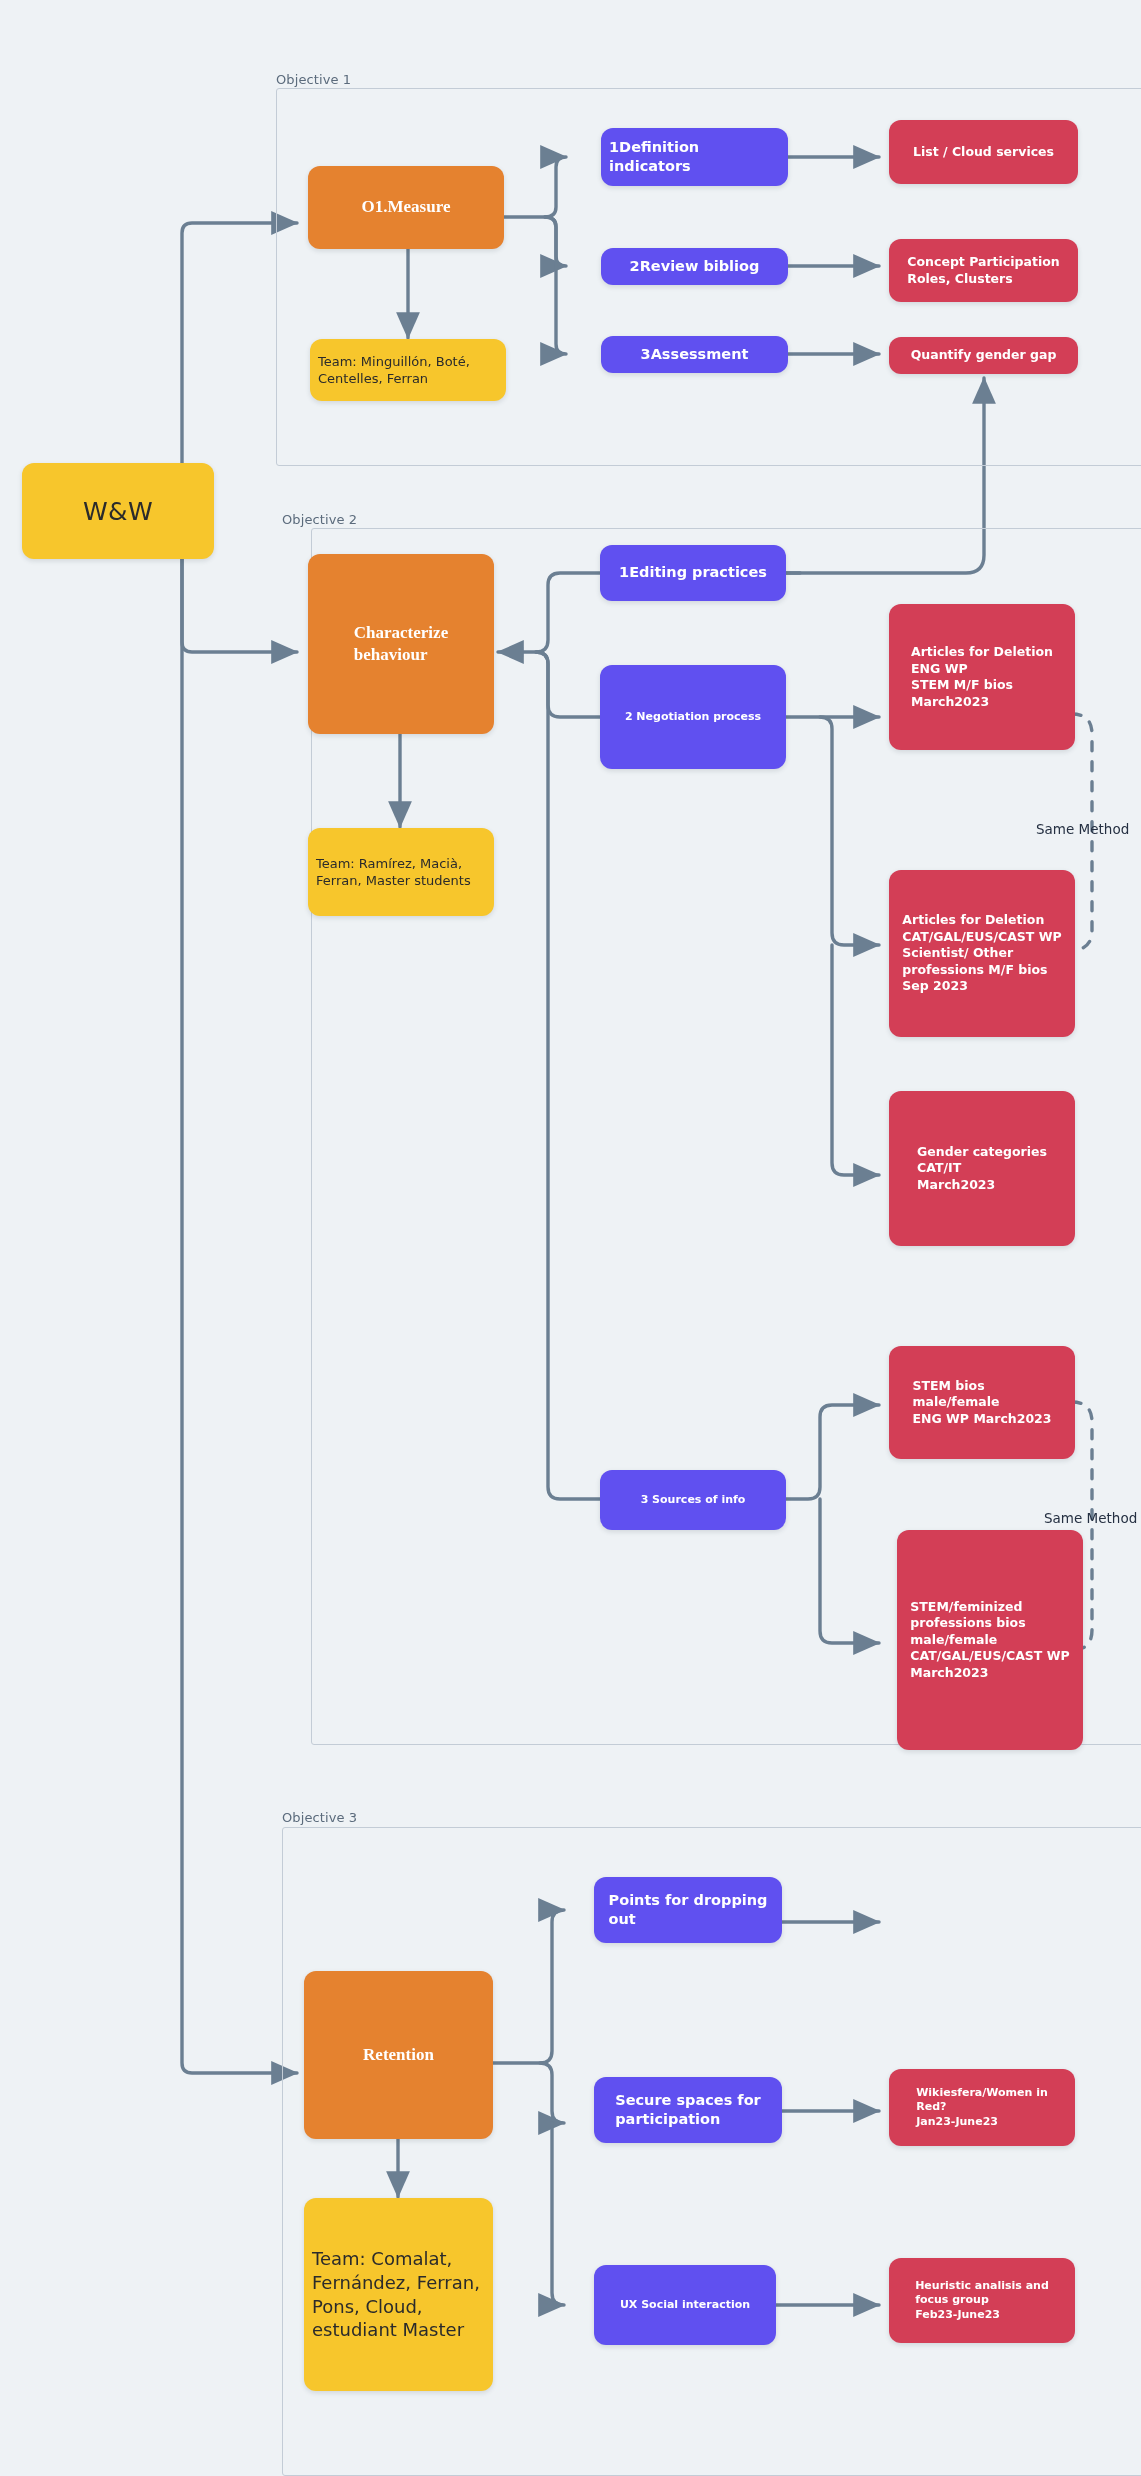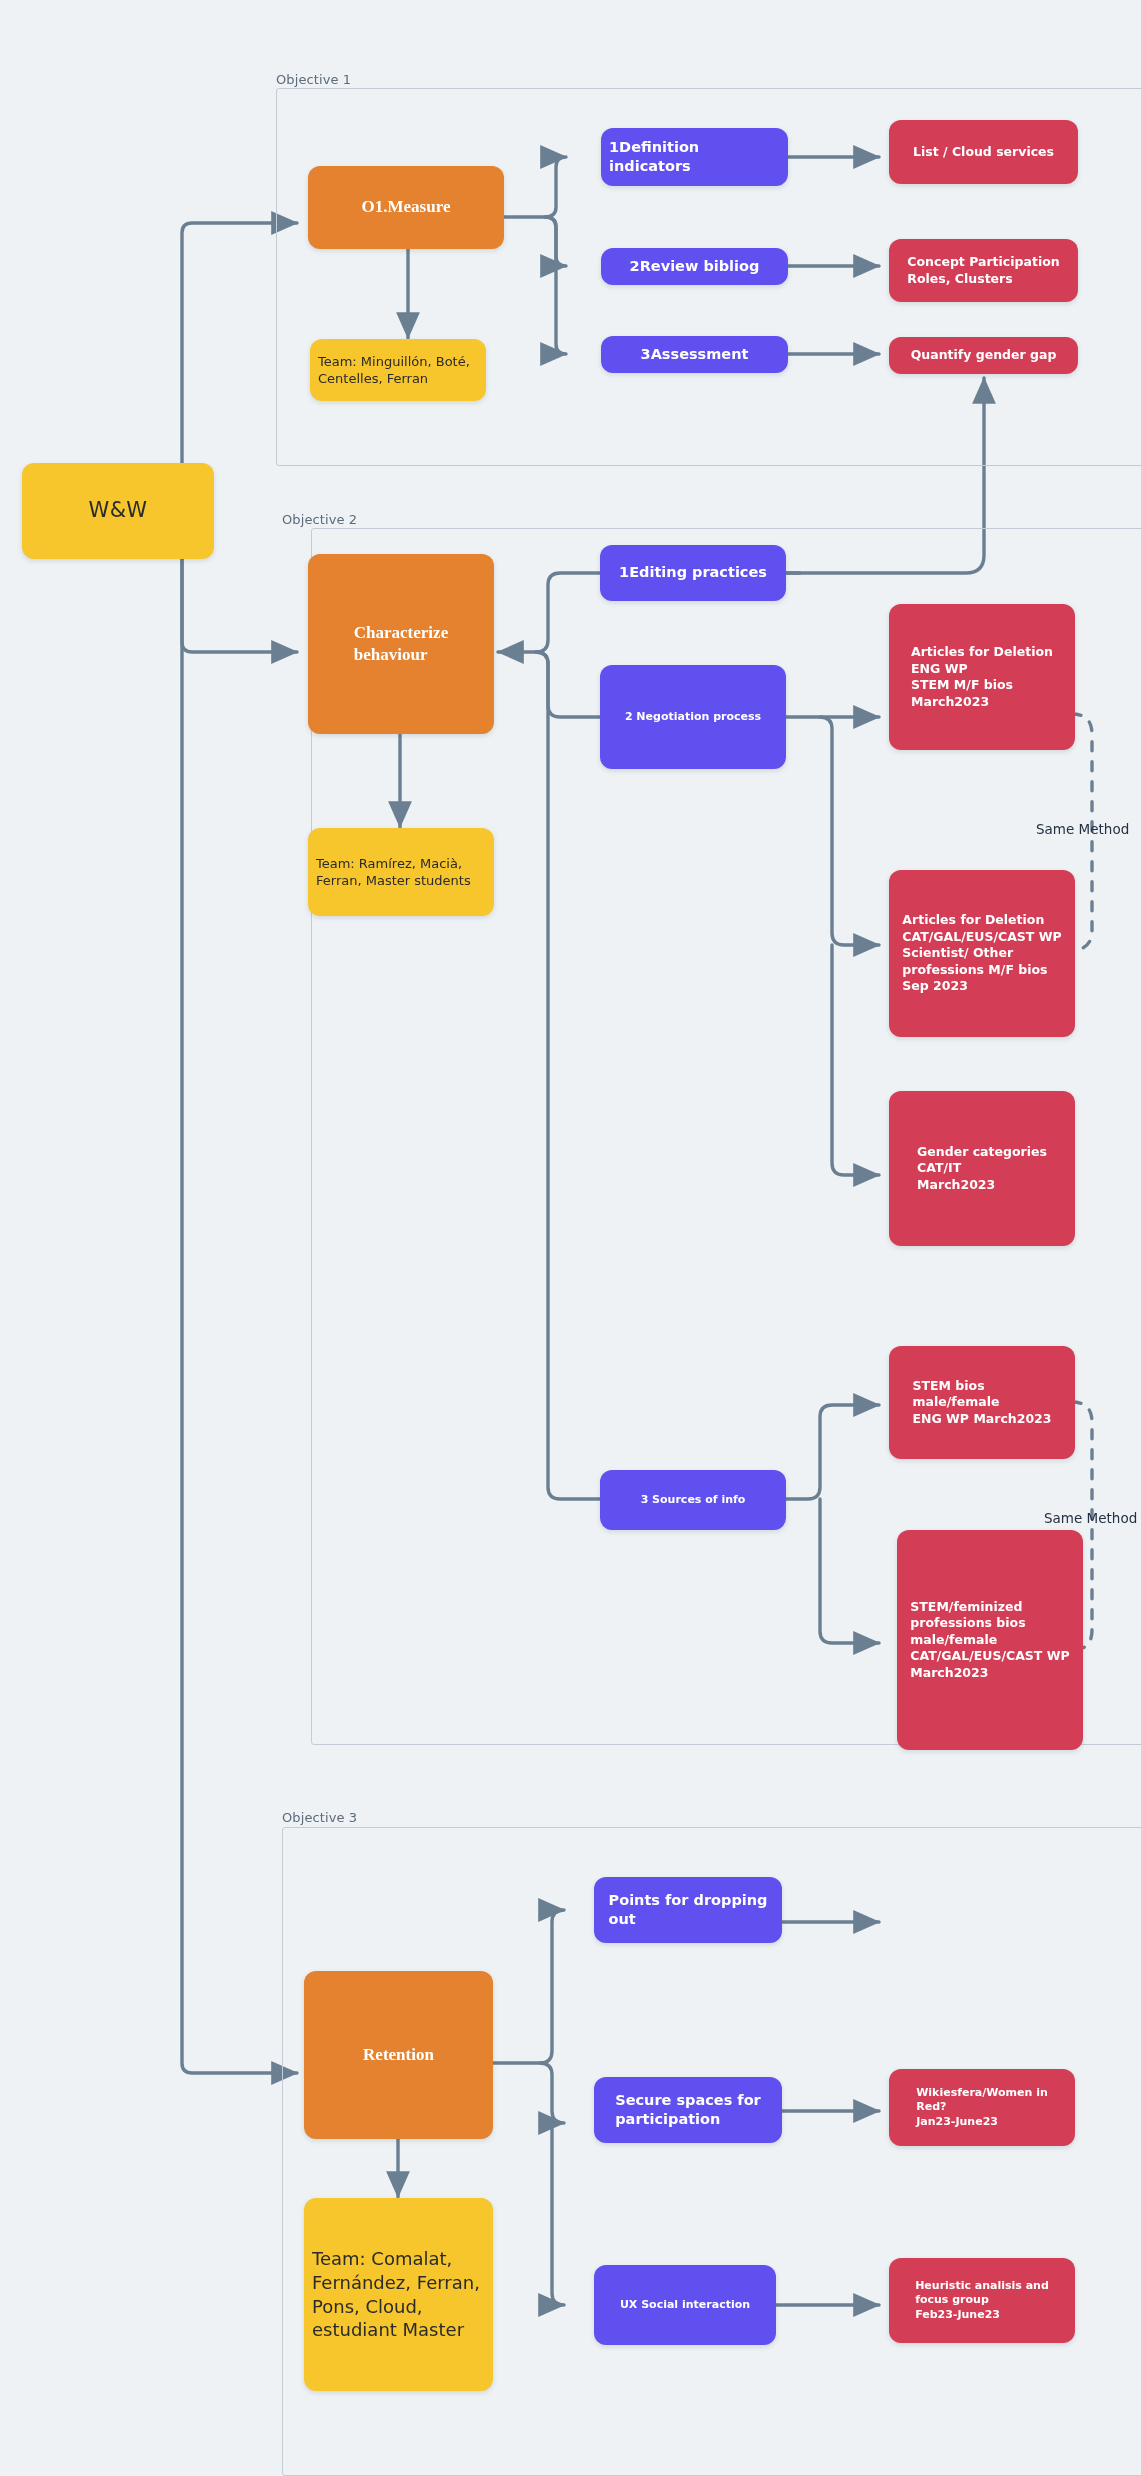--- a/index.html
+++ b/index.html
@@ -40,21 +40,21 @@
     align-items: center;
     justify-content: center;
     text-align: left;
     line-height: 1.32;
     box-shadow: 0 2px 5px rgba(40,55,70,.14);
     padding: 5px 8px;
   }
   .node-root {
     background: #f7c62c;
     color: #2b2b2b;
-    font-size: 21px;
+    font-size: 25px;
     letter-spacing: .3px;
   }
   .node-objective {
     background: #e5822f;
     color: #ffffff;
     font-size: 17px;
     font-weight: 600;
     font-family: Liberation Serif, serif;
   }
   .node-team {
@@ -150,21 +150,21 @@
       <path d="M782 2111 H879" marker-end="url(#arr)"></path>
       <path d="M776 2305 H879" marker-end="url(#arr)"></path>
     </g>
   </svg>
 
   <div class="group-label" style="left:276px; top:72px;">Objective 1</div>
   <div class="group-frame" style="left:276px; top:88px; width:900px; height:378px;"></div>
 
   <div class="node node-objective" style="left:308px; top:166px; width:196px; height:83px;">O1.Measure</div>
 
-  <div class="node node-team" style="left:310px; top:339px; width:176px; height:62px;">Team: Minguillón, Boté, Centelles, Ferran</div>
+  <div class="node node-team" style="left:310px; top:339px; width:196px; height:62px;">Team: Minguillón, Boté, Centelles, Ferran</div>
 
   <div class="node node-task" style="left:601px; top:128px; width:187px; height:58px;">1Definition indicators</div>
   <div class="node node-task" style="left:601px; top:248px; width:187px; height:37px;">2Review bibliog</div>
   <div class="node node-task" style="left:601px; top:336px; width:187px; height:37px;">3Assessment</div>
 
   <div class="node node-output" style="left:889px; top:120px; width:189px; height:64px;">List / Cloud services</div>
   <div class="node node-output" style="left:889px; top:239px; width:189px; height:63px; white-space:pre-line;">Concept Participation
 Roles, Clusters</div>
   <div class="node node-output" style="left:889px; top:337px; width:189px; height:37px;">Quantify gender gap</div>
 

